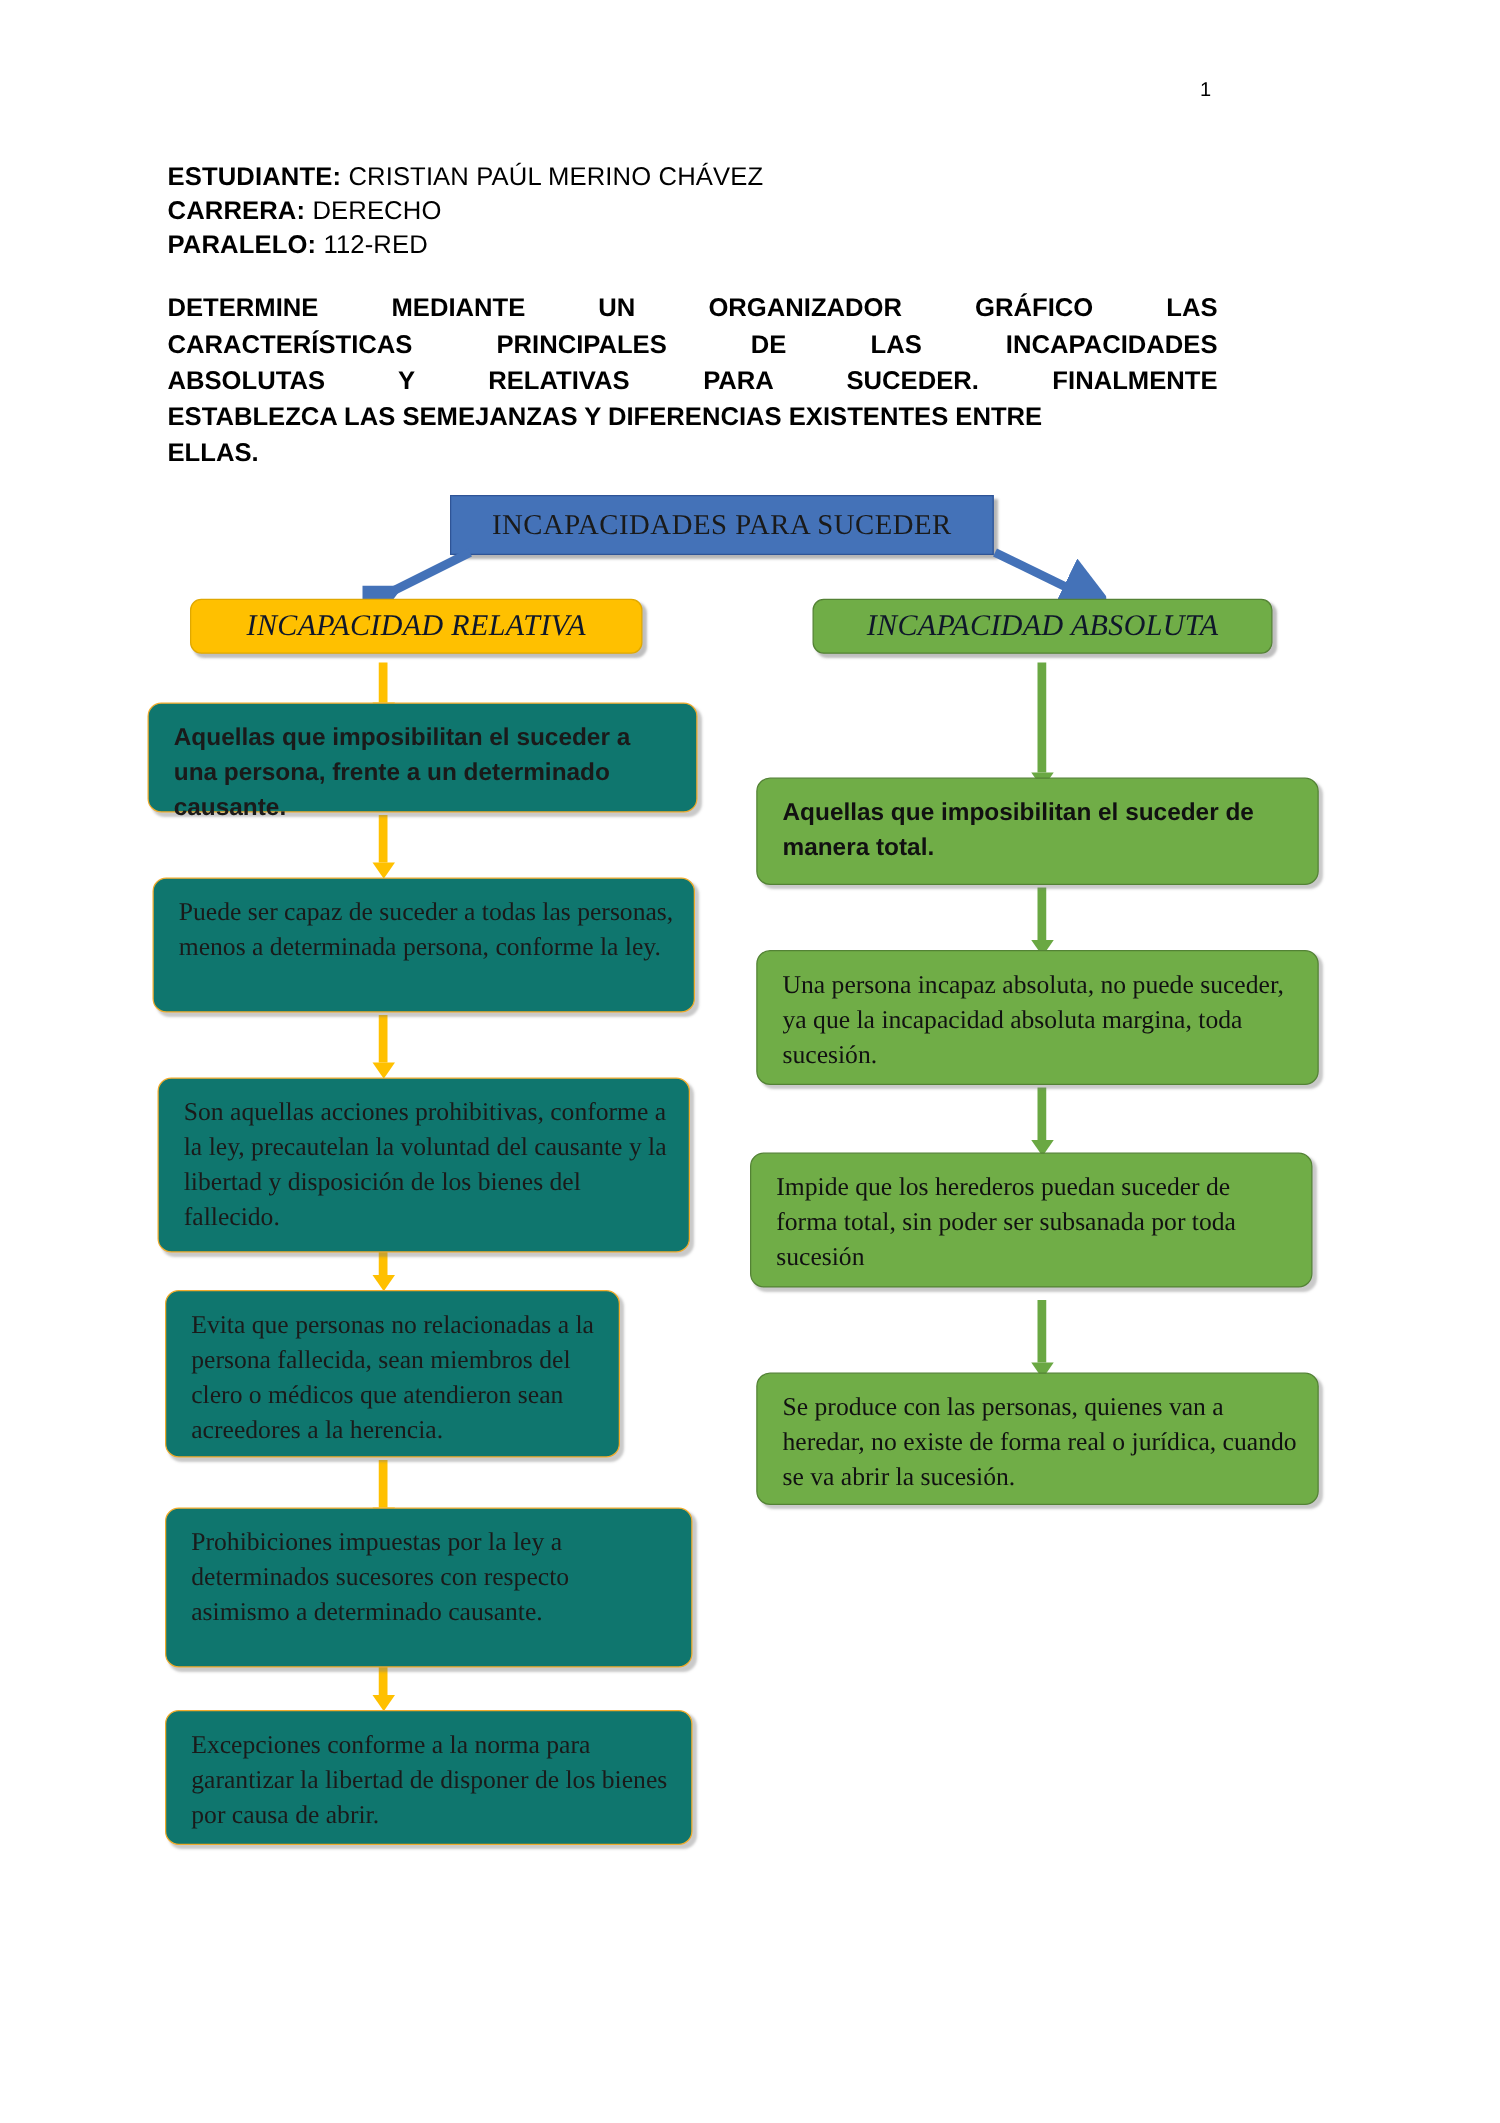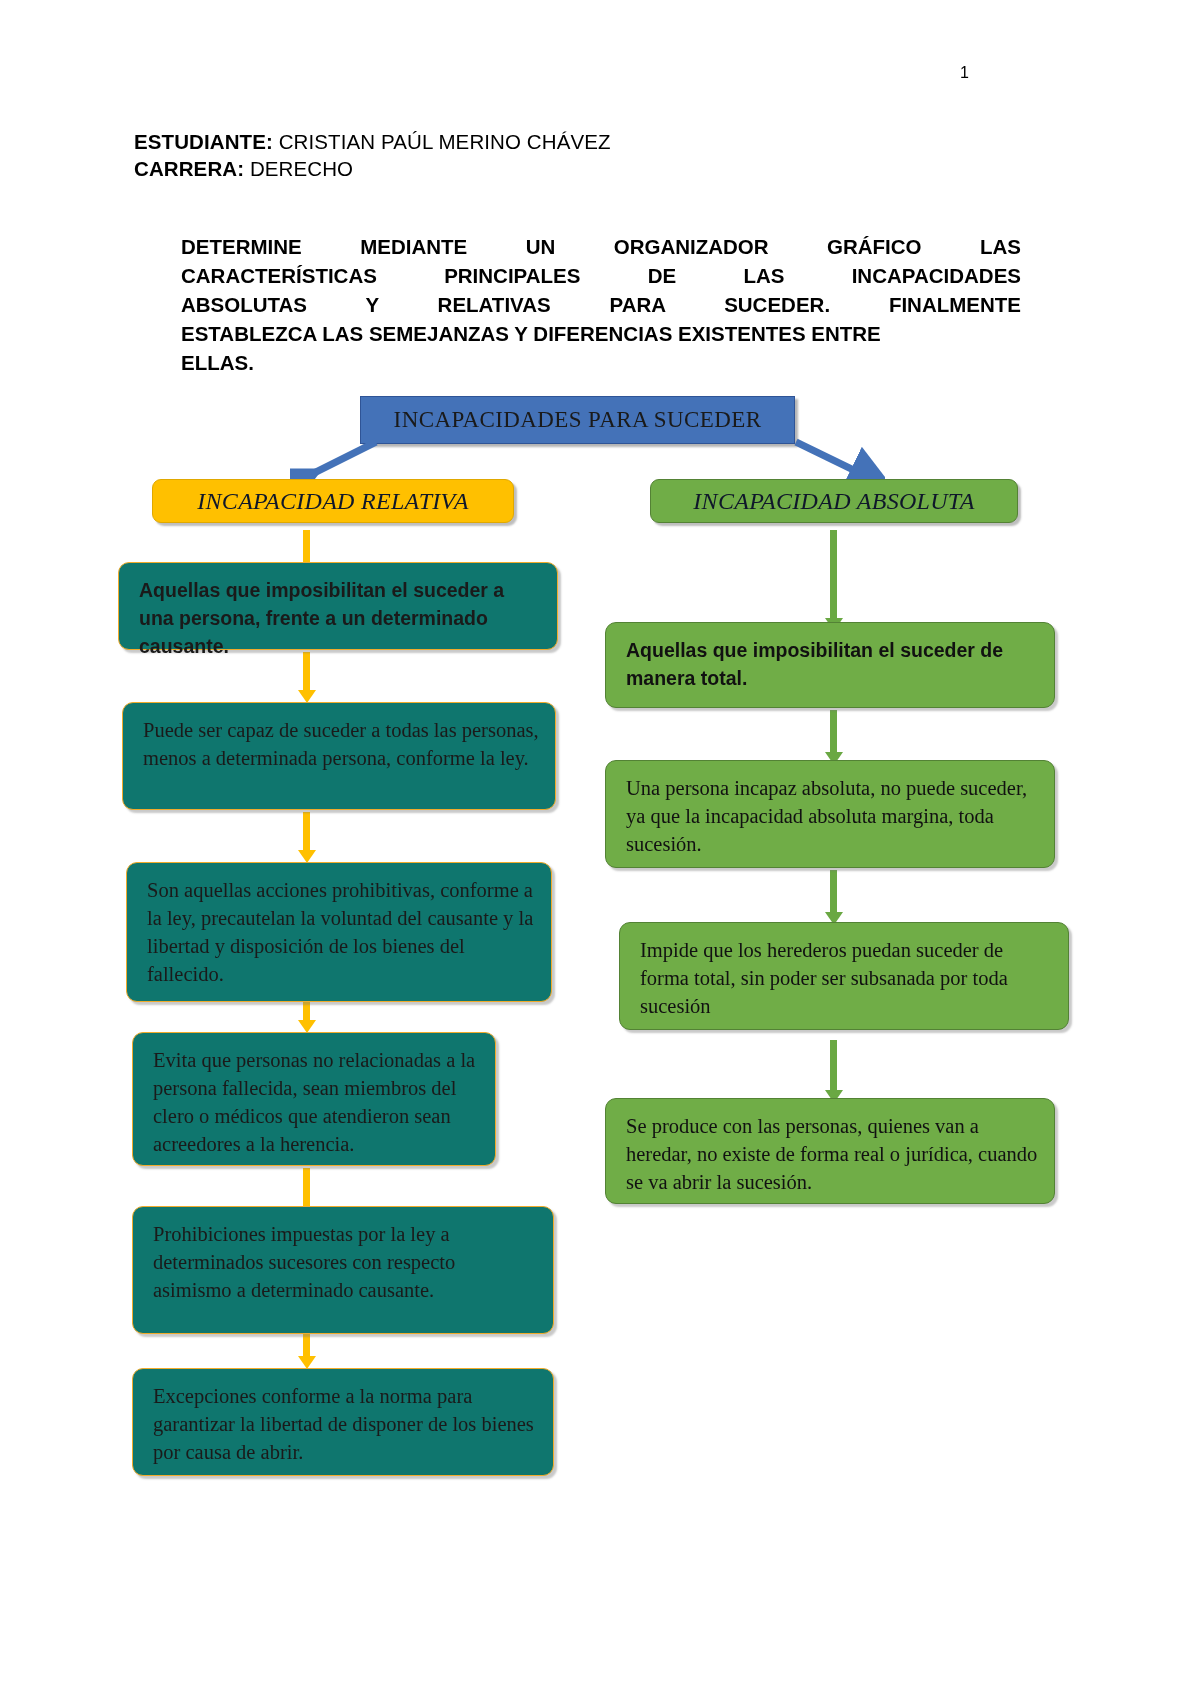--- a/index.html
+++ b/index.html
@@ -42,21 +42,20 @@
   .prompt-block {
     position: absolute;
     top: 232px;
     left: 134px;
     width: 840px;
     font-size: 20.5px;
     line-height: 29px;
     font-weight: bold;
     text-align: justify;
     text-justify: inter-word;
-    margin-left: 47px;
   }
   .prompt-block > span { display: block; }
   .prompt-just {
     text-align: justify;
     text-align-last: justify;
     white-space: normal;
   }
   .prompt-last { text-align: left; }
 
   
@@ -183,20 +182,23 @@
 
 <div class="page-number">1</div>
 
 <div class="meta-block">
   <div class="meta-line">
     <span class="meta-key">ESTUDIANTE:</span><span class="meta-val"> CRISTIAN PAÚL MERINO CHÁVEZ</span>
   </div>
   <div class="meta-line">
     <span class="meta-key">CARRERA:</span><span class="meta-val"> DERECHO</span>
   </div>
+  <div class="meta-line">
+    <span class="meta-key">PARALELO:</span><span class="meta-val"> 112-RED</span>
+  </div>
 </div>
 
 <div class="prompt-block">
   <span class="prompt-just">DETERMINE MEDIANTE UN ORGANIZADOR GRÁFICO LAS</span>
   <span class="prompt-just">CARACTERÍSTICAS PRINCIPALES DE LAS INCAPACIDADES</span>
   <span class="prompt-just">ABSOLUTAS Y RELATIVAS PARA SUCEDER. FINALMENTE</span>
   <span class="prompt-last">ESTABLEZCA LAS SEMEJANZAS Y DIFERENCIAS EXISTENTES ENTRE</span>
   <span class="prompt-last">ELLAS.</span>
 </div>
 
@@ -276,17 +278,17 @@
   </div>
   <div class="arrow-v arrow-green" style="left:830px; top:1040px;">
     <div class="shaft" style="height:50px;"></div>
       <div class="head" style="top:50px;"></div>
   </div>
 
   <div class="box box-green txt-sans-bold" style="left:605px; top:622px; width:450px; height:86px;">Aquellas que imposibilitan el suceder de manera total.</div>
 
   <div class="box box-green txt-serif" style="left:605px; top:760px; width:450px; height:108px;">Una persona incapaz absoluta, no puede suceder, ya que la incapacidad absoluta margina, toda sucesión.</div>
 
-  <div class="box box-green txt-serif" style="left:619px; top:922px; width:450px; height:108px;">Impide que los herederos puedan suceder de forma total, sin poder ser subsanada por toda sucesión</div>
+  <div class="box box-green txt-serif" style="left:600px; top:922px; width:450px; height:108px;">Impide que los herederos puedan suceder de forma total, sin poder ser subsanada por toda sucesión</div>
 
   <div class="box box-green txt-serif" style="left:605px; top:1098px; width:450px; height:106px;">Se produce con las personas, quienes van a heredar, no existe de forma real o jurídica, cuando se va abrir la sucesión.</div>
 
 </div>
 
 </body></html>

